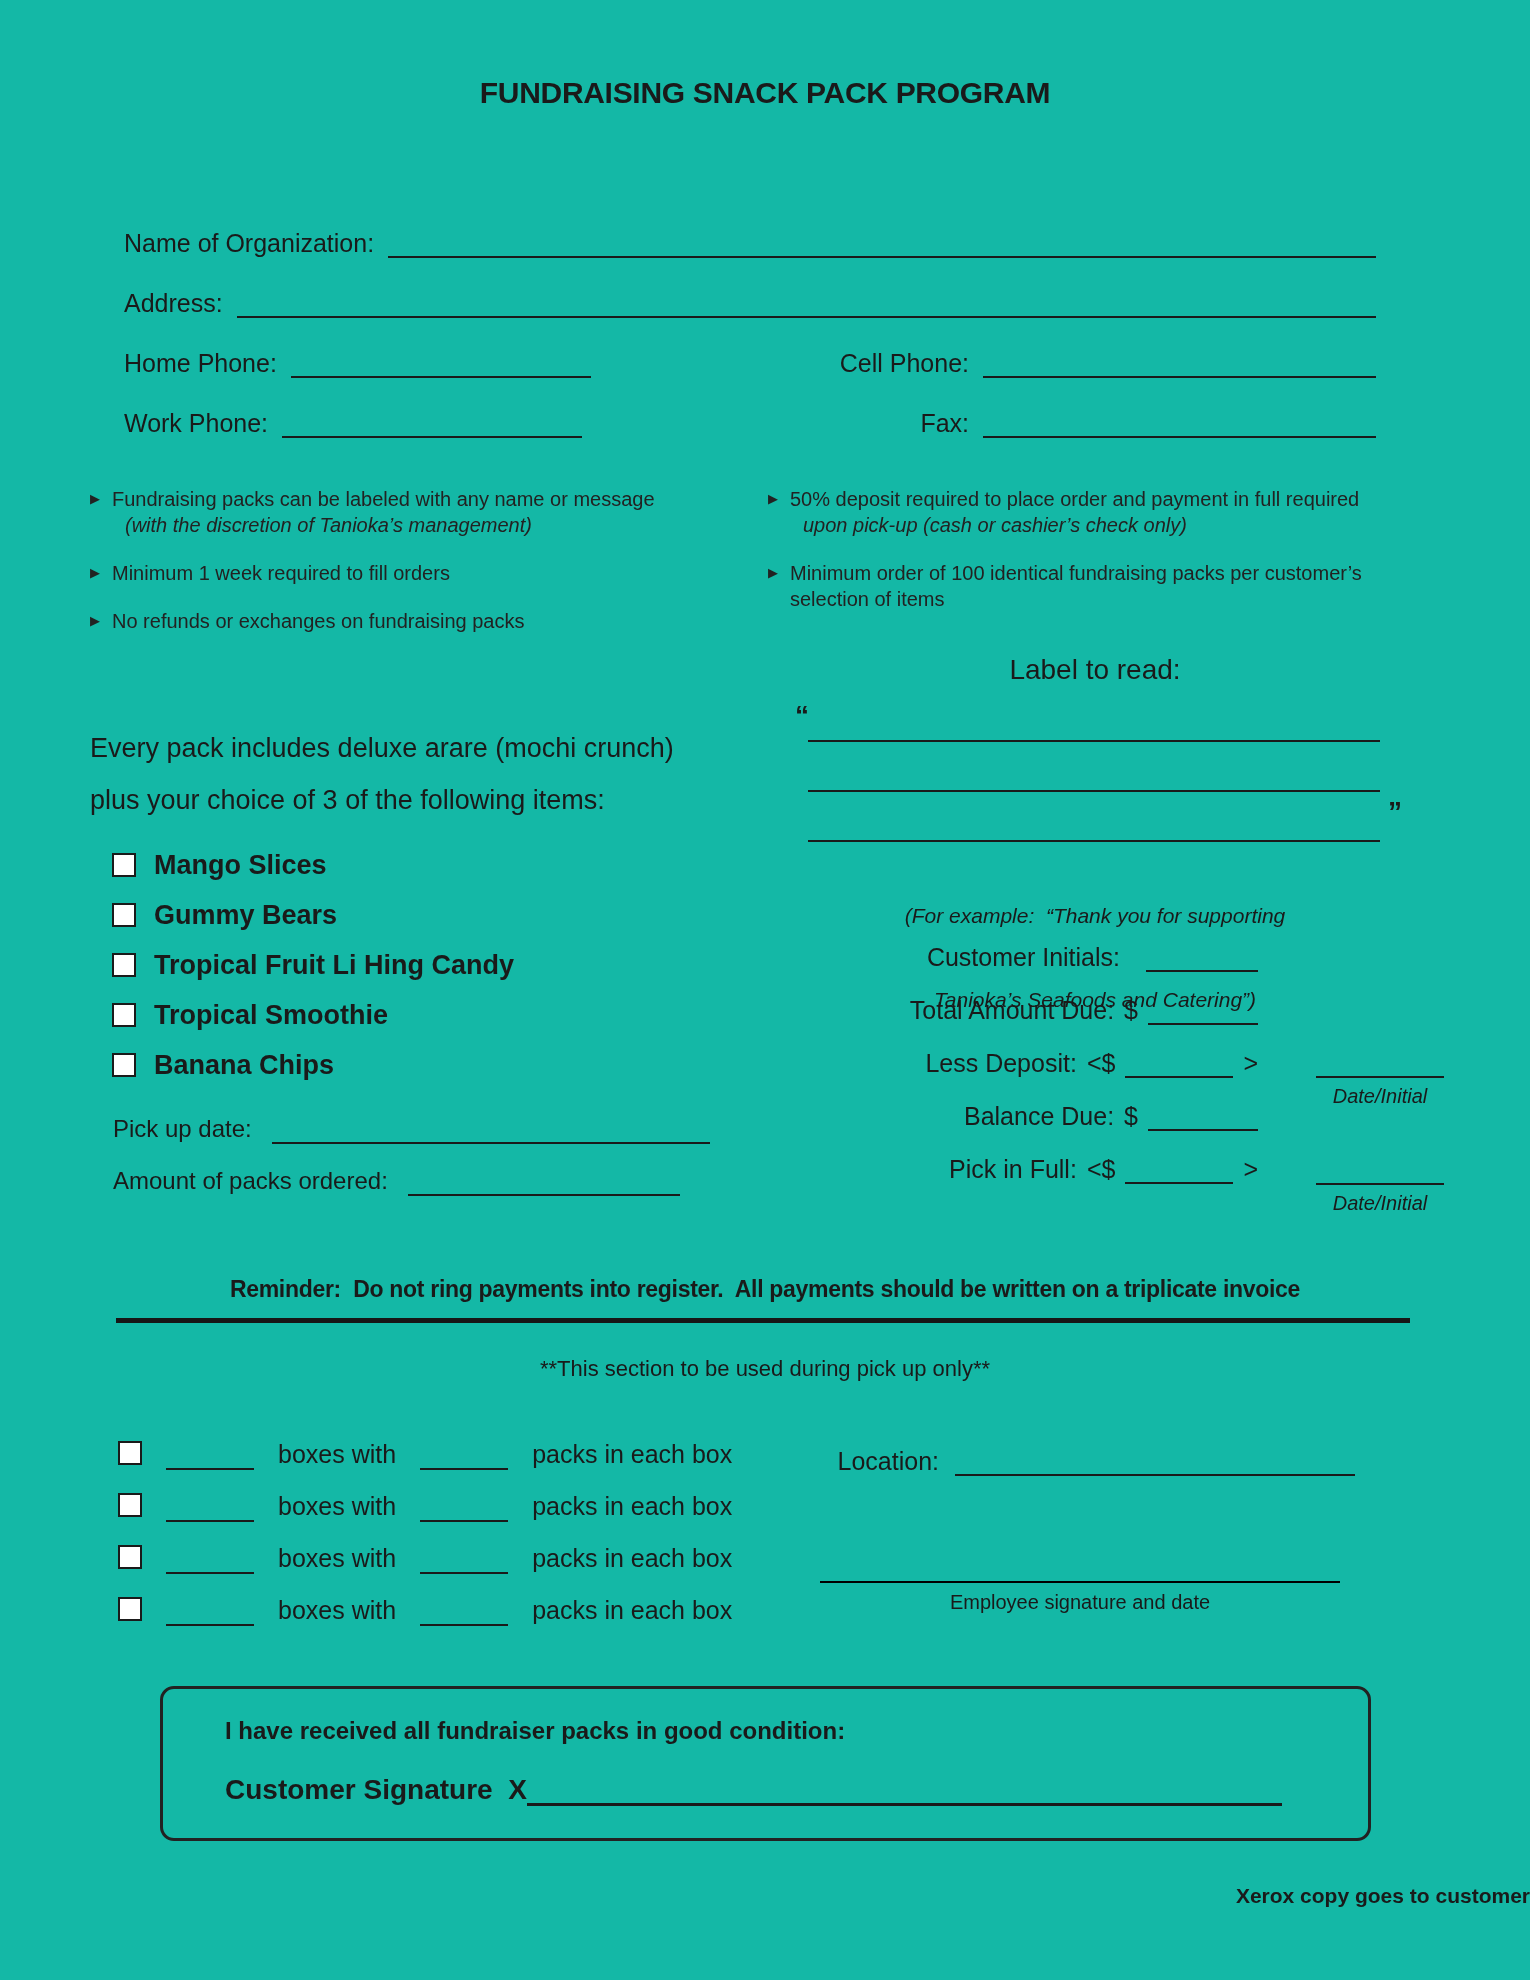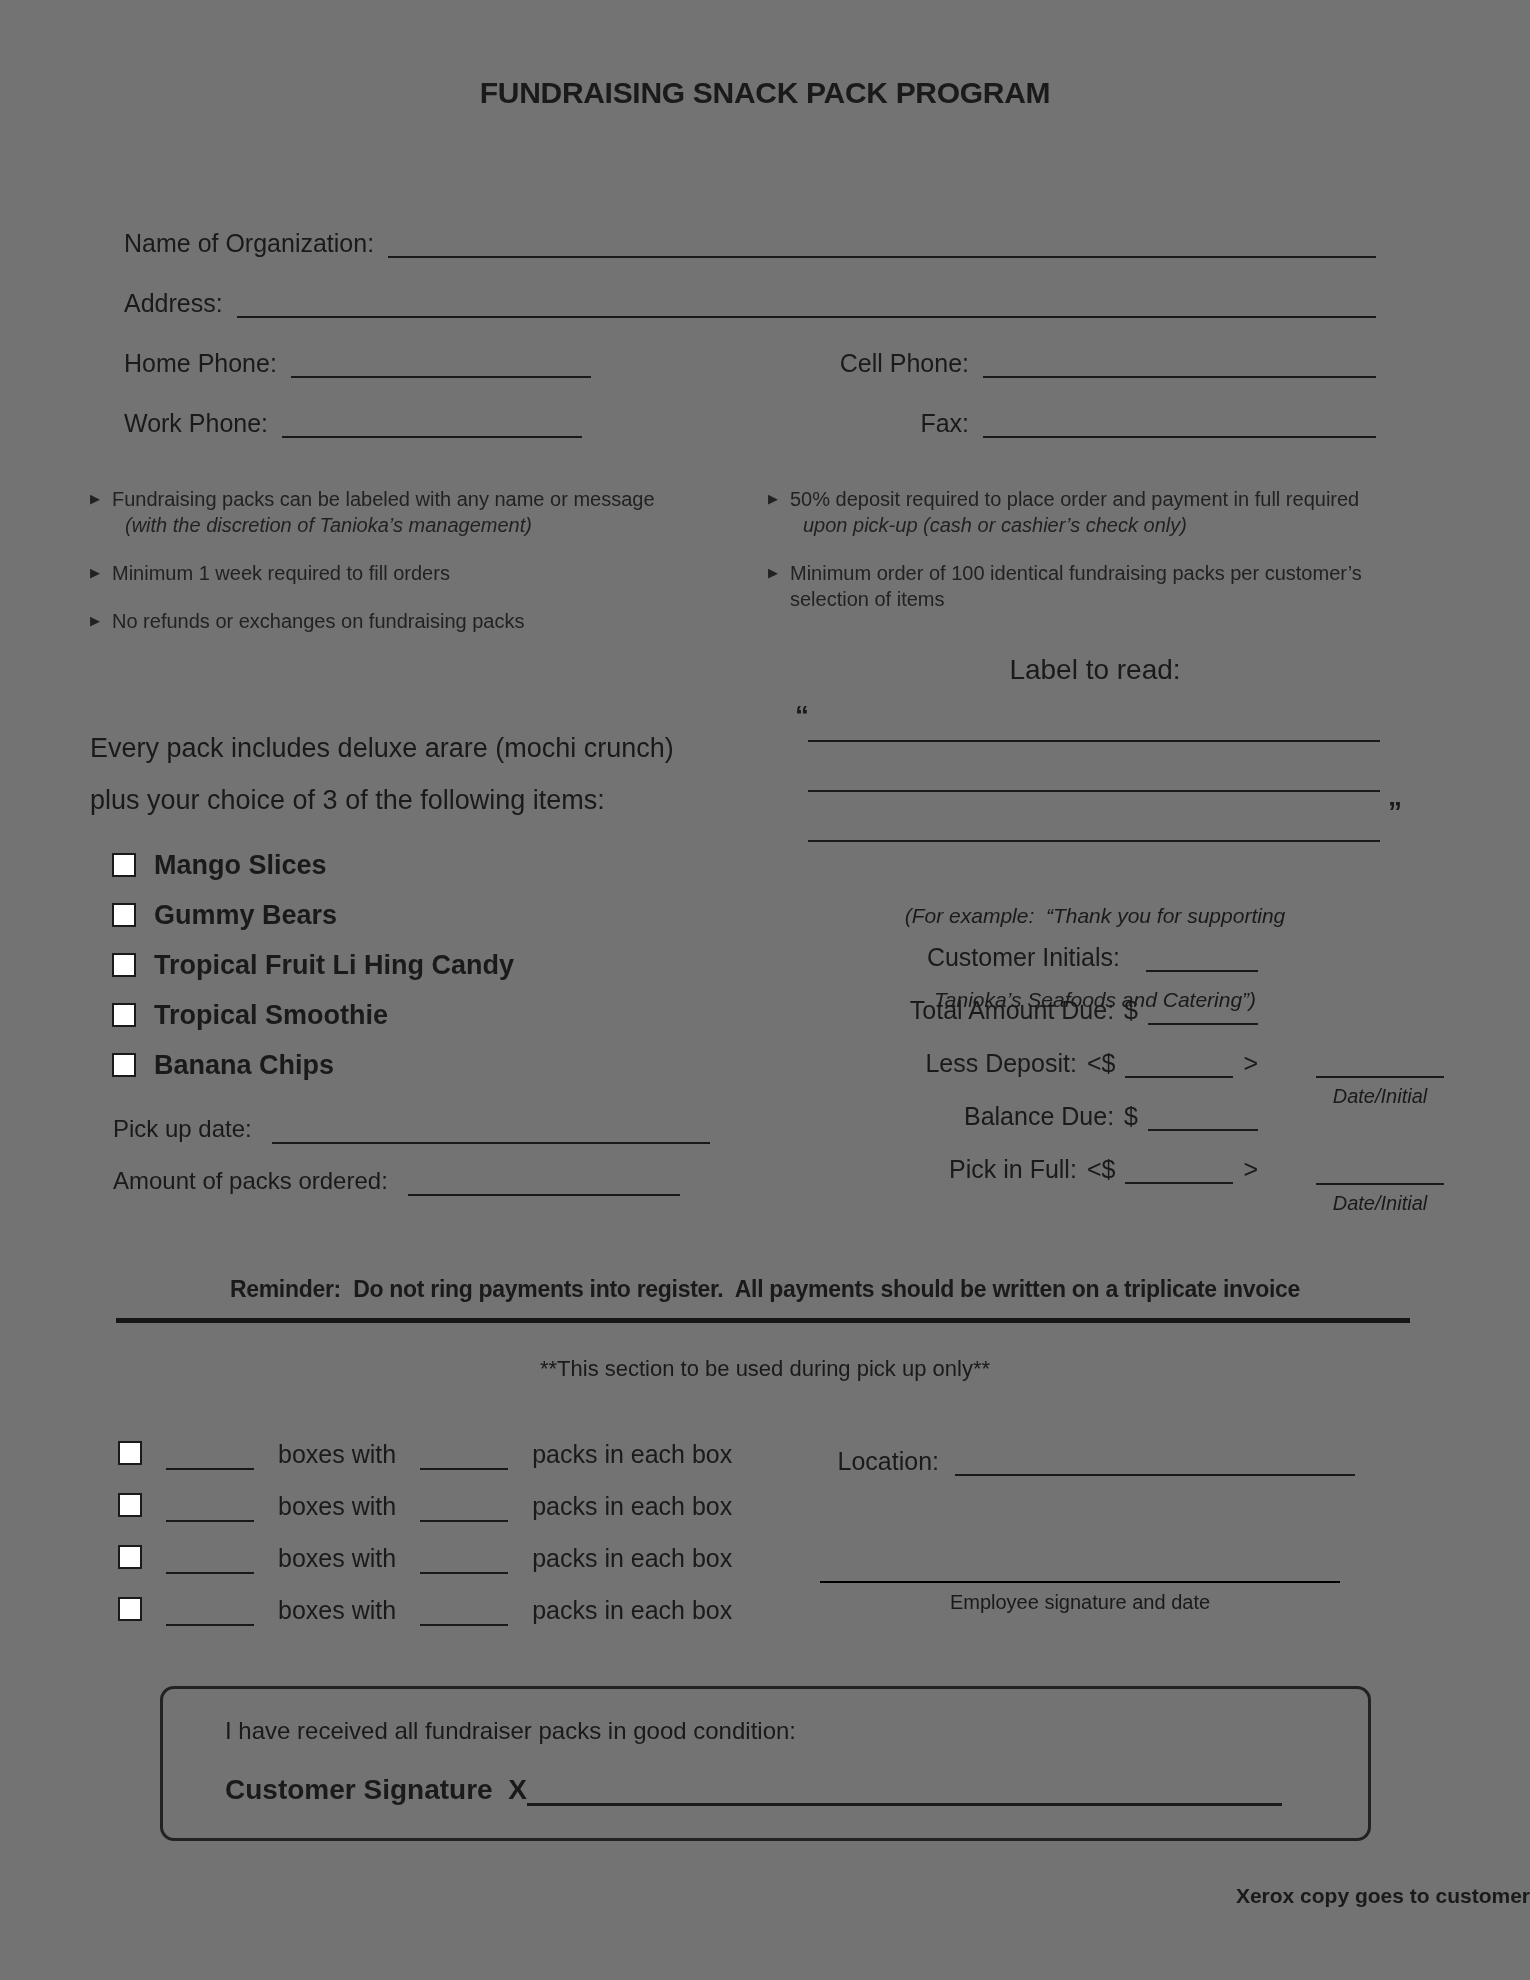--- a/index.html
+++ b/index.html
@@ -1,20 +1,20 @@
 <!DOCTYPE html>
 <html><head>
 <meta charset="utf-8">
 <style>
   html,body { margin:0; padding:0; background:#e8e8e8; }
   .page {
     position:relative;
     width:1530px; height:1980px;
     margin:0 auto;
-    background:#737373;
+    background:#14b8a6;
     color:#1a1a1a;
     font-family:"Liberation Sans", sans-serif;
     overflow:hidden;
   }
   .abs { position:absolute; }
   .title {
     top:76px; left:0; width:100%;
     text-align:center;
     font-size:30px; font-weight:bold; letter-spacing:-0.3px;
   }
@@ -107,21 +107,21 @@
     border-top:2px solid #000000;
     text-align:center; font-size:20px; padding-top:8px;
   }
 
   
   .receipt {
     top:1686px; left:160px; width:1211px; height:155px;
     border:3px solid #222; border-radius:14px;
     box-sizing:border-box;
   }
-  .receipt-line1 { margin:28px 0 0 62px; font-weight:normal; font-size:24px; }
+  .receipt-line1 { margin:28px 0 0 62px; font-weight:bold; font-size:24px; }
   .receipt-line2 {
     margin:28px 0 0 62px; font-weight:bold; font-size:28px;
     display:flex; align-items:flex-end; white-space:pre-wrap;
   }
   .receipt-line2 .blank { border-bottom-width:3px; height:30px; }
   .footer {
     top:1884px; left:0; width:100%;
     text-align:right; font-weight:bold; font-size:21px;
   }
 </style>

